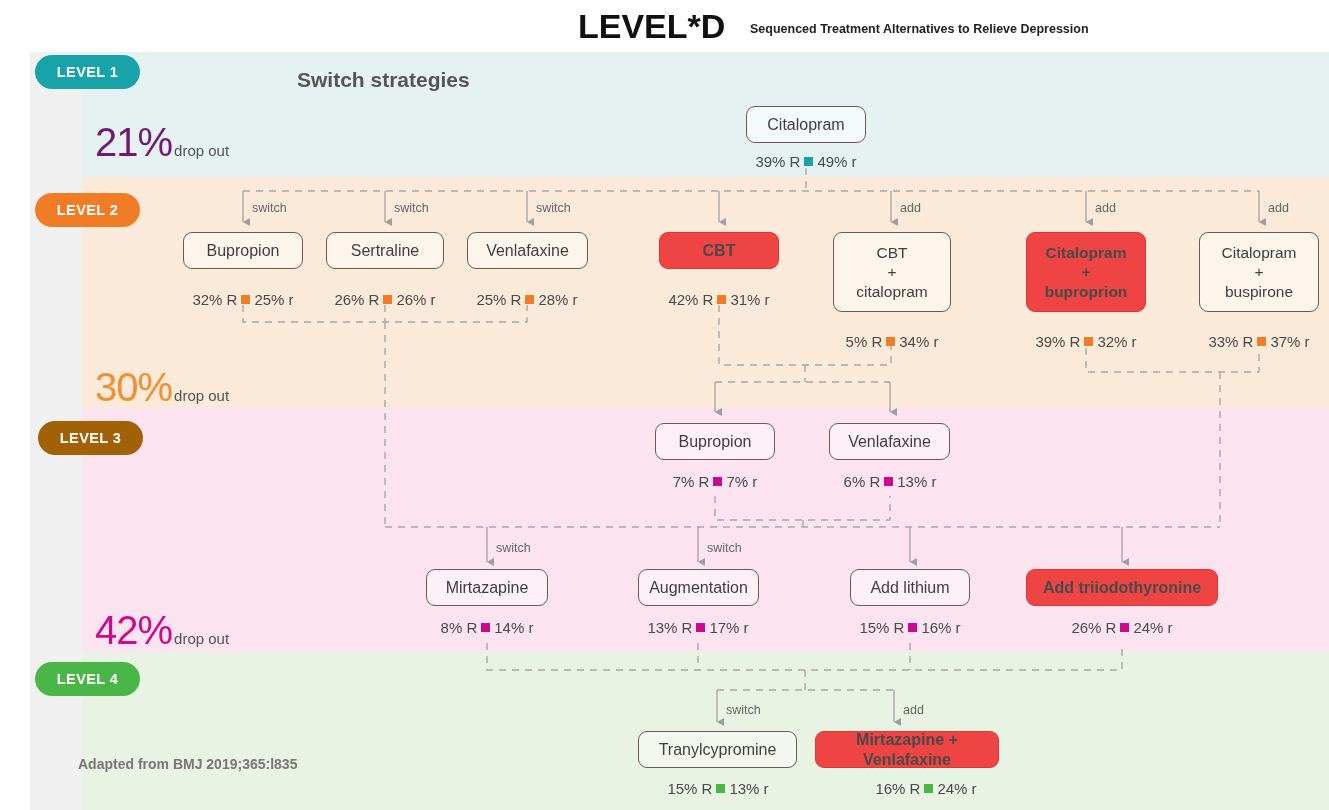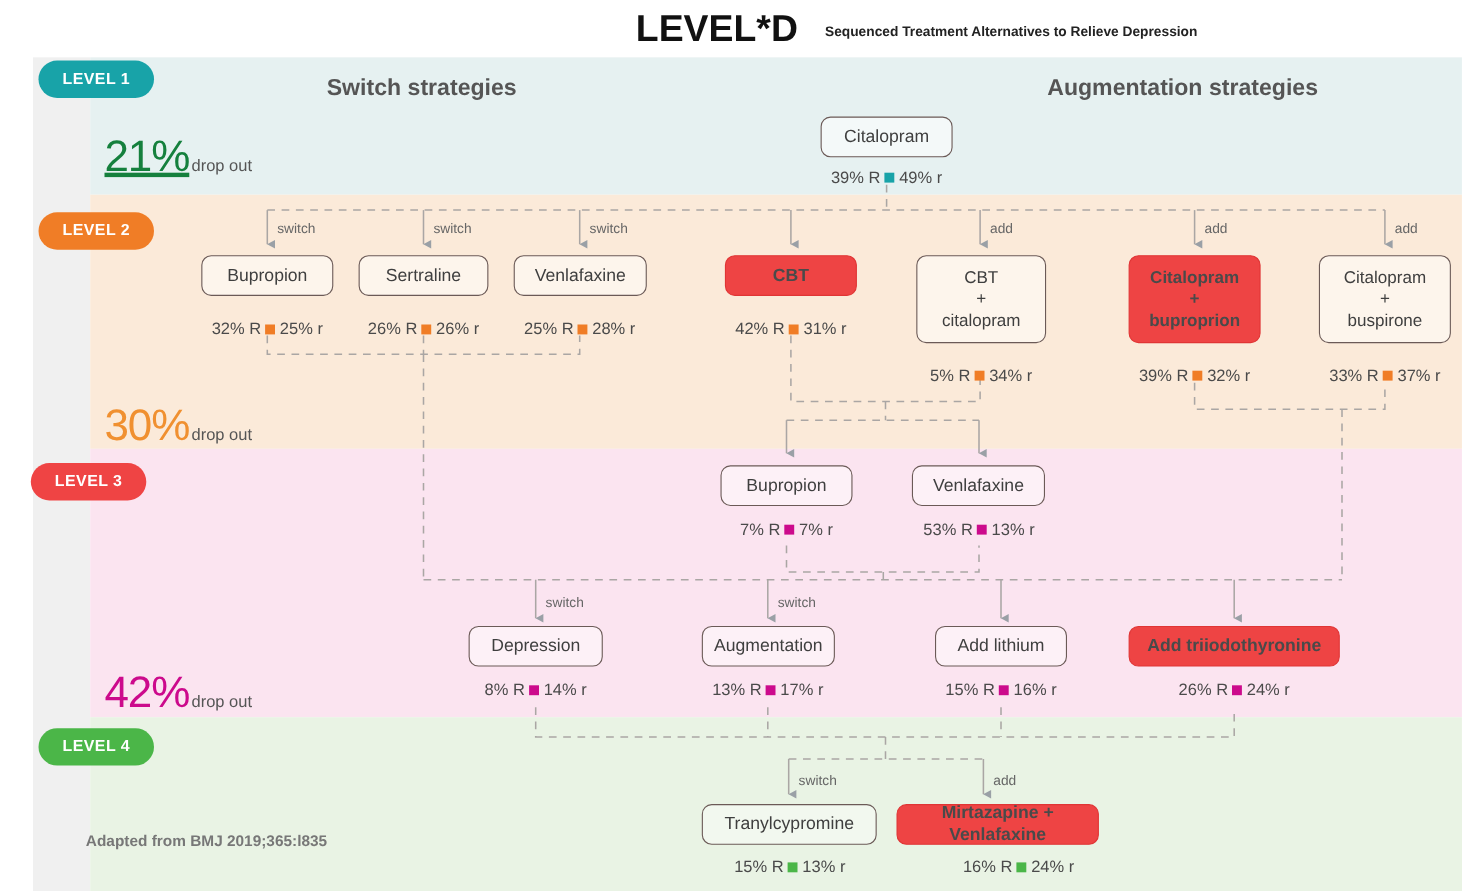--- a/index.html
+++ b/index.html
@@ -18,28 +18,28 @@
   #band2{top:177px;height:231px;background:#fbead9;}
   #band3{top:408px;height:244px;background:#fbe4f0;}
   #band4{top:652px;height:158px;background:#e9f3e4;}
 
   
   .badge{position:absolute;height:34px;border-radius:17px;color:#fff;font-size:14.5px;
          font-weight:bold;letter-spacing:.4px;display:flex;align-items:center;
          justify-content:center;z-index:12;}
   #badge1{left:35px;top:55px;width:105px;background:#18a3a8;}
   #badge2{left:35px;top:193px;width:105px;background:#f07d26;}
-  #badge3{left:28px;top:421px;width:105px;background:#ef4444;}
+  #badge3{left:38px;top:421px;width:105px;background:#a16207;}
   #badge4{left:35px;top:662px;width:105px;background:#4bb648;}
 
   
   .dropwrap{position:absolute;display:flex;align-items:baseline;z-index:12;}
   .dropnum{font-size:40px;font-weight:300;letter-spacing:-1px;}
   .droplbl{font-size:15px;color:#555;margin-left:2px;}
-  #drop1{left:95px;top:120px;} #drop1 .dropnum{color:#15803d;text-decoration:underline;}
+  #drop1{left:95px;top:120px;} #drop1 .dropnum{color:#701a75;}
   #drop2{left:95px;top:365px;} #drop2 .dropnum{color:#f09030;}
   #drop3{left:95px;top:608px;} #drop3 .dropnum{color:#cc0a8c;}
 
   
   .strat{position:absolute;font-size:21px;font-weight:bold;color:#555;z-index:12;}
   #stratL{left:297px;top:68px;}
   #stratR{left:952px;top:68px;}
 
   
   #footnote{position:absolute;left:78px;top:756px;font-size:14px;font-weight:bold;color:#777;z-index:12;}
@@ -148,21 +148,20 @@
   <div class="dropwrap" id="drop2">
     <span class="dropnum">30%</span>
     <span class="droplbl">drop out</span>
   </div>
   <div class="dropwrap" id="drop3">
     <span class="dropnum">42%</span>
     <span class="droplbl">drop out</span>
   </div>
 
   <div class="strat" id="stratL">Switch strategies</div>
-  <div class="strat" id="stratR">Augmentation strategies</div>
 
   <div id="footnote">Adapted from BMJ 2019;365:l835</div>
 
   <div class="alabel" style="left:252px;top:201px">switch</div>
   <div class="alabel" style="left:394px;top:201px">switch</div>
   <div class="alabel" style="left:536px;top:201px">switch</div>
   <div class="alabel" style="left:900px;top:201px">add</div>
   <div class="alabel" style="left:1095px;top:201px">add</div>
   <div class="alabel" style="left:1268px;top:201px">add</div>
   <div class="alabel" style="left:496px;top:541px">switch</div>
@@ -234,26 +233,26 @@
 
   <div class="node b3" style="left:655px;top:423px;width:120px;height:37px">Bupropion</div>
   <div class="stat" style="left:635px;top:470px;width:160px;height:22px">
     <span>7% R</span>
     <span class="sq m"></span>
     <span>7% r</span>
   </div>
 
   <div class="node b3" style="left:829px;top:423px;width:121px;height:37px">Venlafaxine</div>
   <div class="stat" style="left:810px;top:470px;width:160px;height:22px">
-    <span>53% R</span>
+    <span>6% R</span>
     <span class="sq m"></span>
     <span>13% r</span>
   </div>
 
-  <div class="node b3" style="left:426px;top:569px;width:122px;height:37px">Depression</div>
+  <div class="node b3" style="left:426px;top:569px;width:122px;height:37px">Mirtazapine</div>
   <div class="stat" style="left:407px;top:616px;width:160px;height:22px">
     <span>8% R</span>
     <span class="sq m"></span>
     <span>14% r</span>
   </div>
 
   <div class="node b3" style="left:638px;top:569px;width:121px;height:37px">Augmentation</div>
   <div class="stat" style="left:618px;top:616px;width:160px;height:22px">
     <span>13% R</span>
     <span class="sq m"></span>

